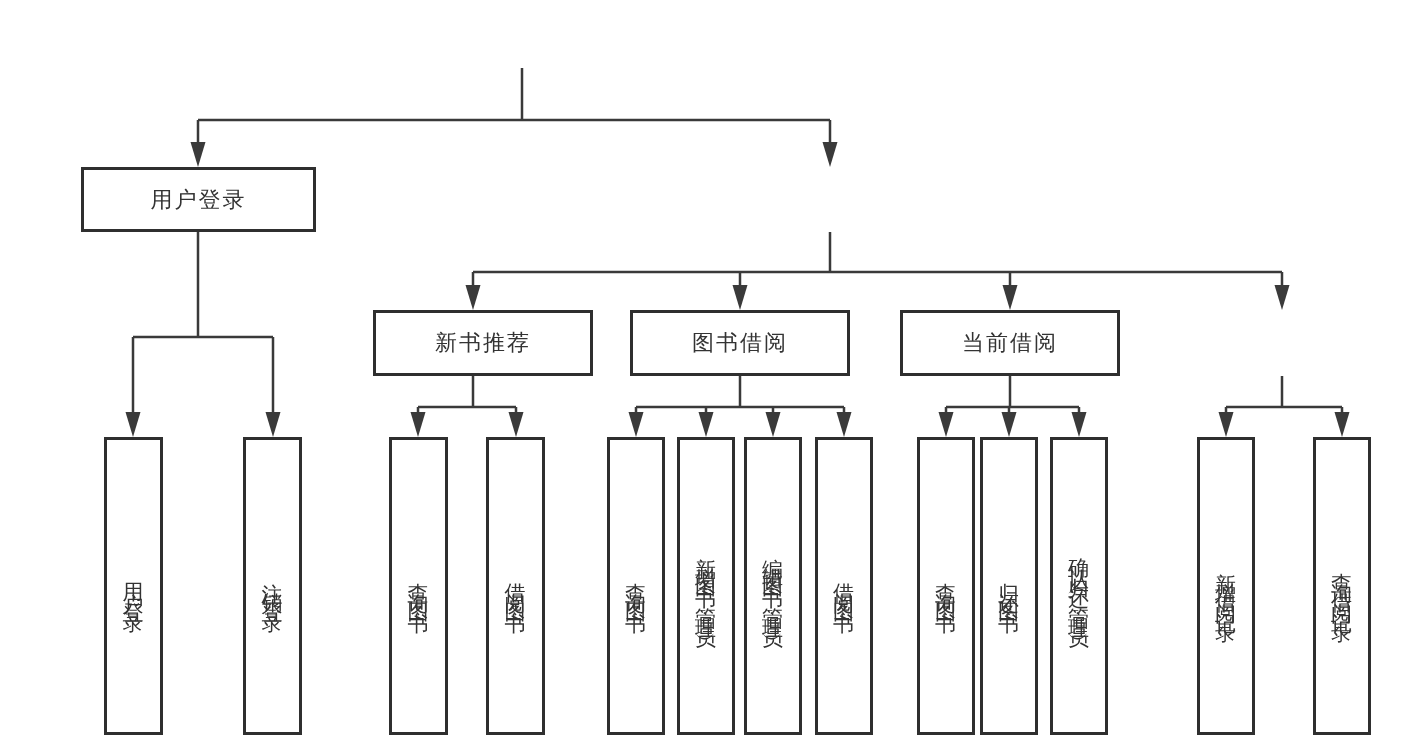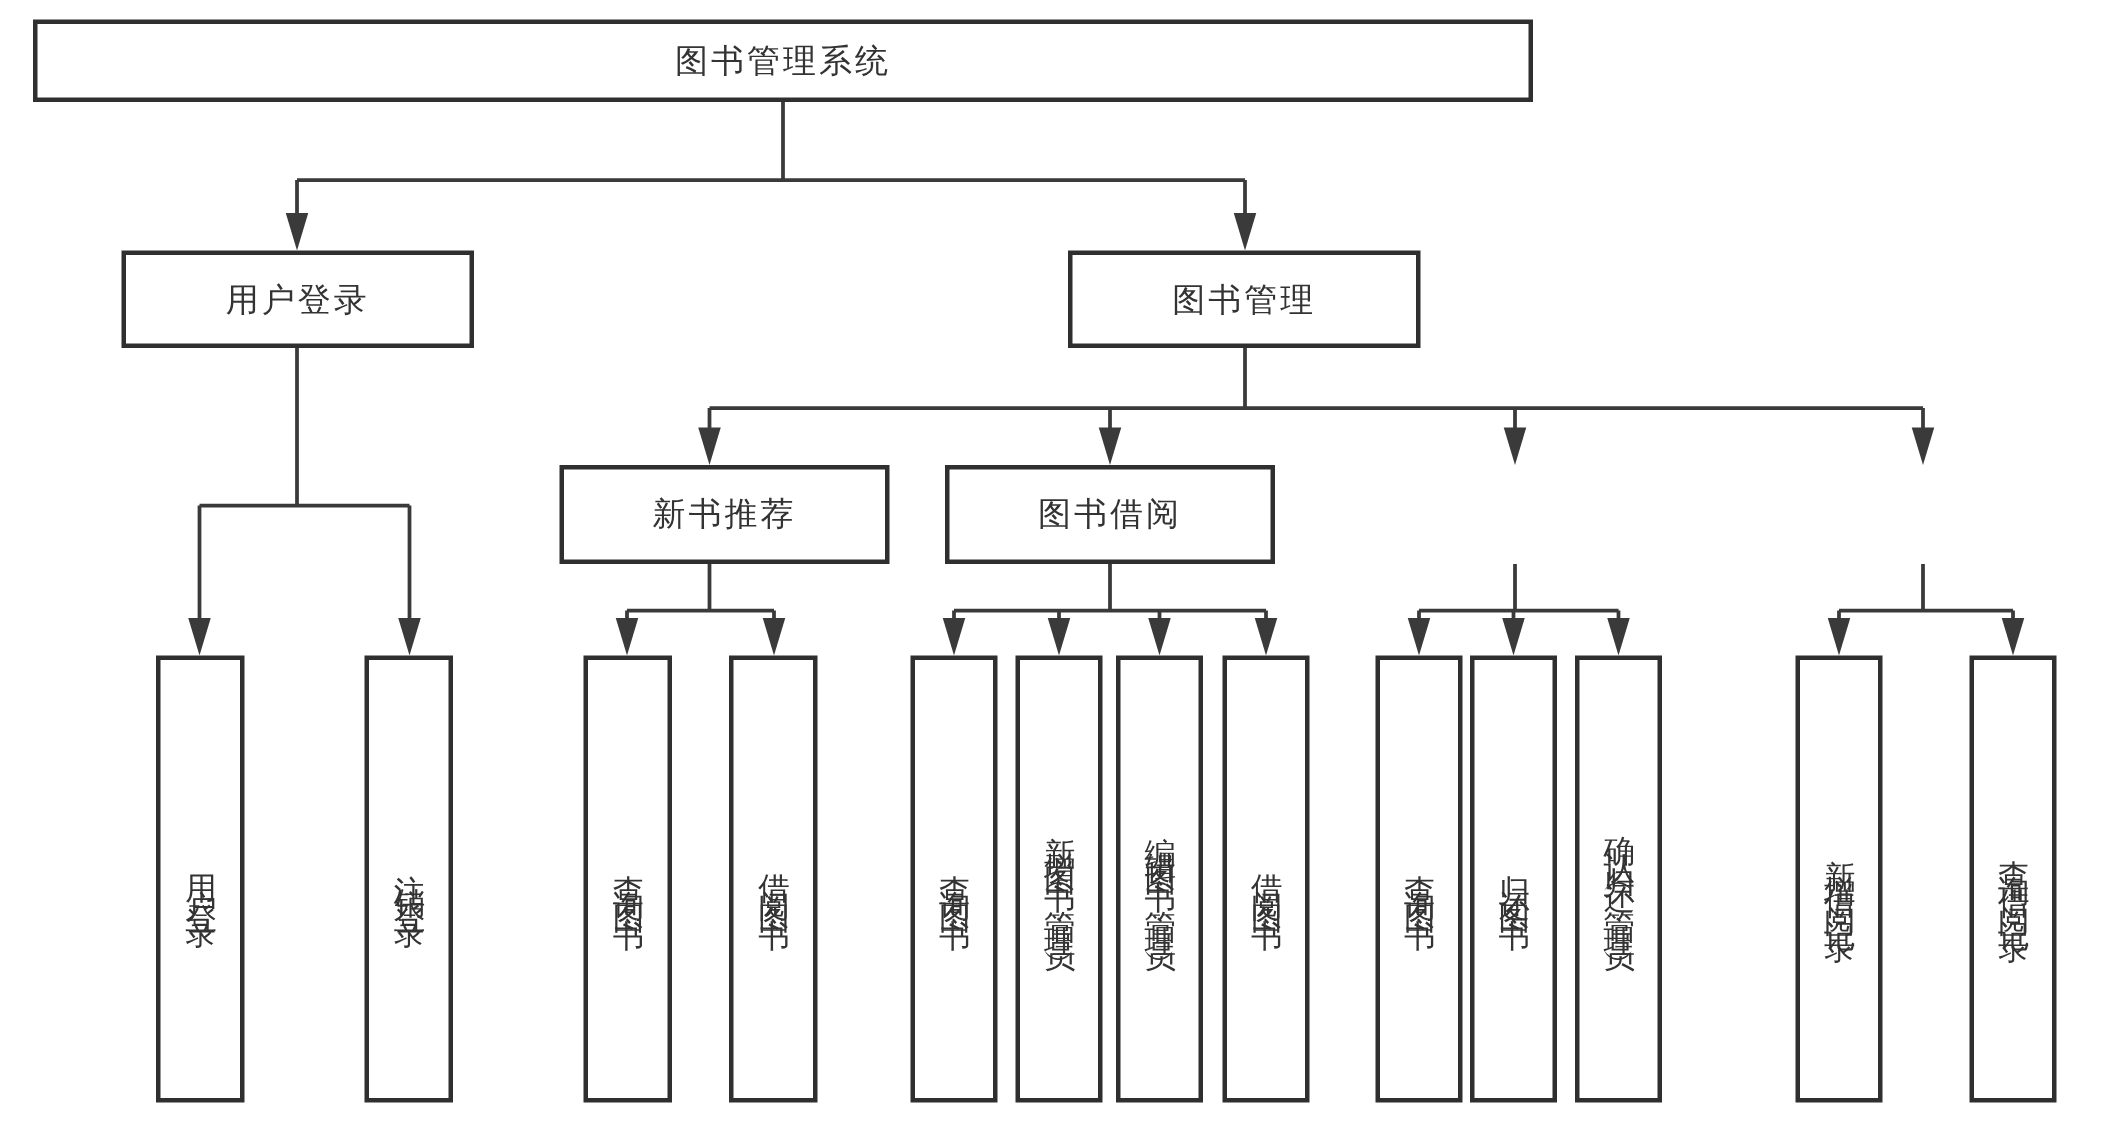--- a/index.html
+++ b/index.html
@@ -87,36 +87,33 @@
       <polygon points="765.5,412 780.5,412 773,437"></polygon>
       <polygon points="836.5,412 851.5,412 844,437"></polygon>
       <polygon points="938.5,412 953.5,412 946,437"></polygon>
       <polygon points="1001.5,412 1016.5,412 1009,437"></polygon>
       <polygon points="1071.5,412 1086.5,412 1079,437"></polygon>
       <polygon points="1218.5,412 1233.5,412 1226,437"></polygon>
       <polygon points="1334.5,412 1349.5,412 1342,437"></polygon>
     </g>
   </svg>
 
-  <div class="node hbox" style="left:22px;top:13px;width:1000px;height:55px">
-    <span>图书管理系统</span>
-  </div>
 
   <div class="node hbox" style="left:81px;top:167px;width:235px;height:65px">
     <span>用户登录</span>
-  </div>
-  <div class="node hbox" style="left:712px;top:167px;width:235px;height:65px">
-    <span>图书管理</span>
   </div>
 
   <div class="node hbox" style="left:373px;top:310px;width:220px;height:66px">
     <span>新书推荐</span>
   </div>
   <div class="node hbox" style="left:630px;top:310px;width:220px;height:66px">
     <span>图书借阅</span>
+  </div>
+  <div class="node hbox" style="left:900px;top:310px;width:220px;height:66px">
+    <span>当前借阅</span>
   </div>
 
   <div class="node vbox" style="left:104px;top:437px;width:59px;height:298px">
     <span>用户登录</span>
   </div>
   <div class="node vbox" style="left:243px;top:437px;width:59px;height:298px">
     <span>注销登录</span>
   </div>
 
   <div class="node vbox" style="left:389px;top:437px;width:59px;height:298px">

